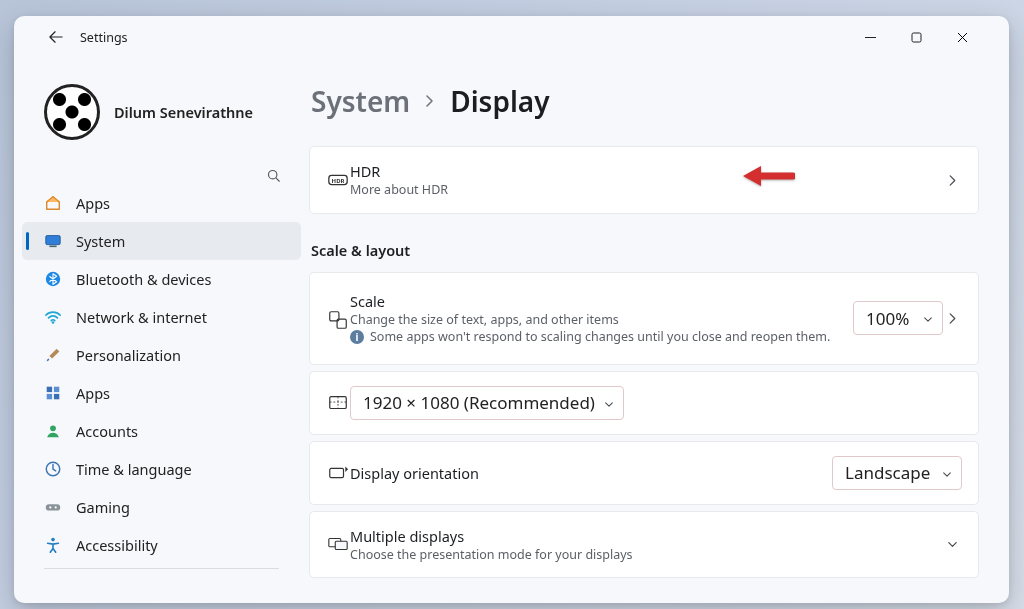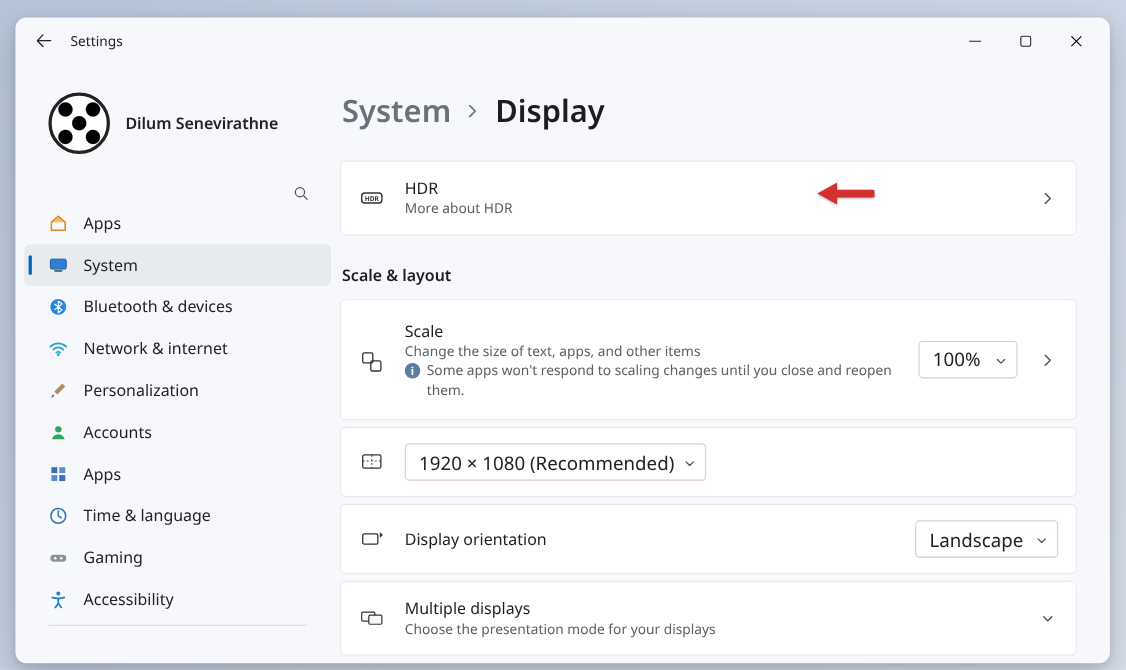--- a/index.html
+++ b/index.html
@@ -10,21 +10,21 @@
   }
   .window {
     position: absolute; left: 14px; top: 16px; right: 15px; bottom: 6px;
     background: #f7f8fb;
     border-radius: 10px;
     box-shadow: 0 10px 30px rgba(0,0,0,0.2), 0 2px 6px rgba(0,0,0,0.1);
     display: flex; flex-direction: column;
     overflow: hidden;
   }
   .titlebar {
-    height: 42px; display: flex; align-items: center; padding: 0 8px;
+    height: 42px; display: flex; align-items: center; padding: 0 24px;
   }
   .back-btn { width:36px;height:36px;display:flex;align-items:center;justify-content:center;border-radius:4px; }
   .app-title { font-size: 12.5px; color:#222; margin-left:6px; }
   .titlebar .spacer { flex:1; }
   .sys-btn { width:46px; height:36px; display:flex; align-items:center; justify-content:center; }
   .body { flex:1; display:flex; overflow:hidden; }
   .sidebar { width:295px; flex:none; padding: 4px 0 0 0; display:flex; flex-direction:column; }
   .profile { display:flex; align-items:center; gap:14px; padding: 22px 18px 18px 30px; }
   .avatar { width:56px; height:56px; border-radius:50%; background:#fff; border:3px solid #222; position:relative; overflow:hidden; }
   .avatar::before { content:""; position:absolute; inset:0;
@@ -55,21 +55,21 @@
   }
   .nav-item .ic { width:18px; height:18px; display:flex; align-items:center; justify-content:center; }
   .main { flex:1; overflow-y:auto; padding: 24px 30px 0 0; position:relative; }
   .breadcrumb { display:flex; align-items:center; gap:14px; padding-left:2px; margin-bottom:26px; }
   .bc-sys { font-size:28px; font-weight:600; color:#6b7079; }
   .bc-chev { color:#74787f; }
   .bc-cur { font-size:28px; font-weight:600; color:#1b1d20; }
   .section-title { font-size:14.5px; font-weight:600; color:#1d1f23; margin:26px 0 12px 2px; }
   .card {
     background:#fff; border:1px solid #e7e9ed; border-radius:5px; padding: 14px 16px;
-    display:flex; align-items:center; gap:18px; margin-bottom:6px; min-height:62px;
+    display:flex; align-items:center; margin-bottom:6px; min-height:62px;
   }
   .card .ic { width:24px; height:24px; flex:none; display:flex; align-items:center; justify-content:center; color:#3a3d42;}
   .card .texts { flex:1; min-width:0; }
   .card .row1 { font-size:14.5px; color:#1c1e22; }
   .card .row2 { font-size:12.5px; color:#5b5f66; line-height:1.4; }
   .row2.info { display:flex; gap:6px; align-items:flex-start; }
   .info-dot { width:14px;height:14px;border-radius:50%;background:#5a7da0;flex:none;display:flex;align-items:center;justify-content:center;color:#fff;font-size:10px;font-weight:700;margin-top:2px;}
   .select {
     border:1px solid #e1c9cb; border-radius:4px; height:34px; padding:0 28px 0 12px;
     font-size:17px; color:#222; background:#fff; display:flex; align-items:center; position:relative; min-width:90px;
@@ -166,36 +166,36 @@
               <svg width="18" height="18" viewBox="0 0 20 20">
                 <path d="M14 3 6 11l3 3 8-8z" fill="#b48a5a"></path>
                 <path d="M5 14c-2 1-2 3-2 3s2 0 3-2z" fill="#3a78c2"></path>
               </svg>
             </span>
           <span>Personalization</span>
         </div>
         <div class="nav-item">
           <span class="ic">
               <svg width="18" height="18" viewBox="0 0 20 20">
-                <circle cx="10" cy="7" r="3.2" fill="#2fa562"></circle>
-                <path d="M3.5 17c1-3.5 4-5 6.5-5s5.5 1.5 6.5 5z" fill="#2fa562"></path>
-              </svg>
-            </span>
-          <span>Accounts</span>
-        </div>
-        <div class="nav-item">
-          <span class="ic">
-              <svg width="18" height="18" viewBox="0 0 20 20">
                 <rect x="3" y="3" width="6" height="6" fill="#3b6fb5"></rect>
                 <rect x="11" y="3" width="6" height="6" fill="#5a8fd4"></rect>
                 <rect x="3" y="11" width="6" height="6" fill="#5a8fd4"></rect>
                 <rect x="11" y="11" width="6" height="6" fill="#3b6fb5"></rect>
               </svg>
             </span>
           <span>Apps</span>
+        </div>
+        <div class="nav-item">
+          <span class="ic">
+              <svg width="18" height="18" viewBox="0 0 20 20">
+                <circle cx="10" cy="7" r="3.2" fill="#2fa562"></circle>
+                <path d="M3.5 17c1-3.5 4-5 6.5-5s5.5 1.5 6.5 5z" fill="#2fa562"></path>
+              </svg>
+            </span>
+          <span>Accounts</span>
         </div>
         <div class="nav-item">
           <span class="ic">
               <svg width="18" height="18" viewBox="0 0 20 20">
                 <circle cx="10" cy="10" r="7.5" fill="none" stroke="#3a75b5" stroke-width="1.6"></circle>
                 <path d="M10 5v5l3 2" stroke="#3a75b5" stroke-width="1.6" fill="none" stroke-linecap="round"></path>
               </svg>
             </span>
           <span>Time &amp; language</span>
         </div>

